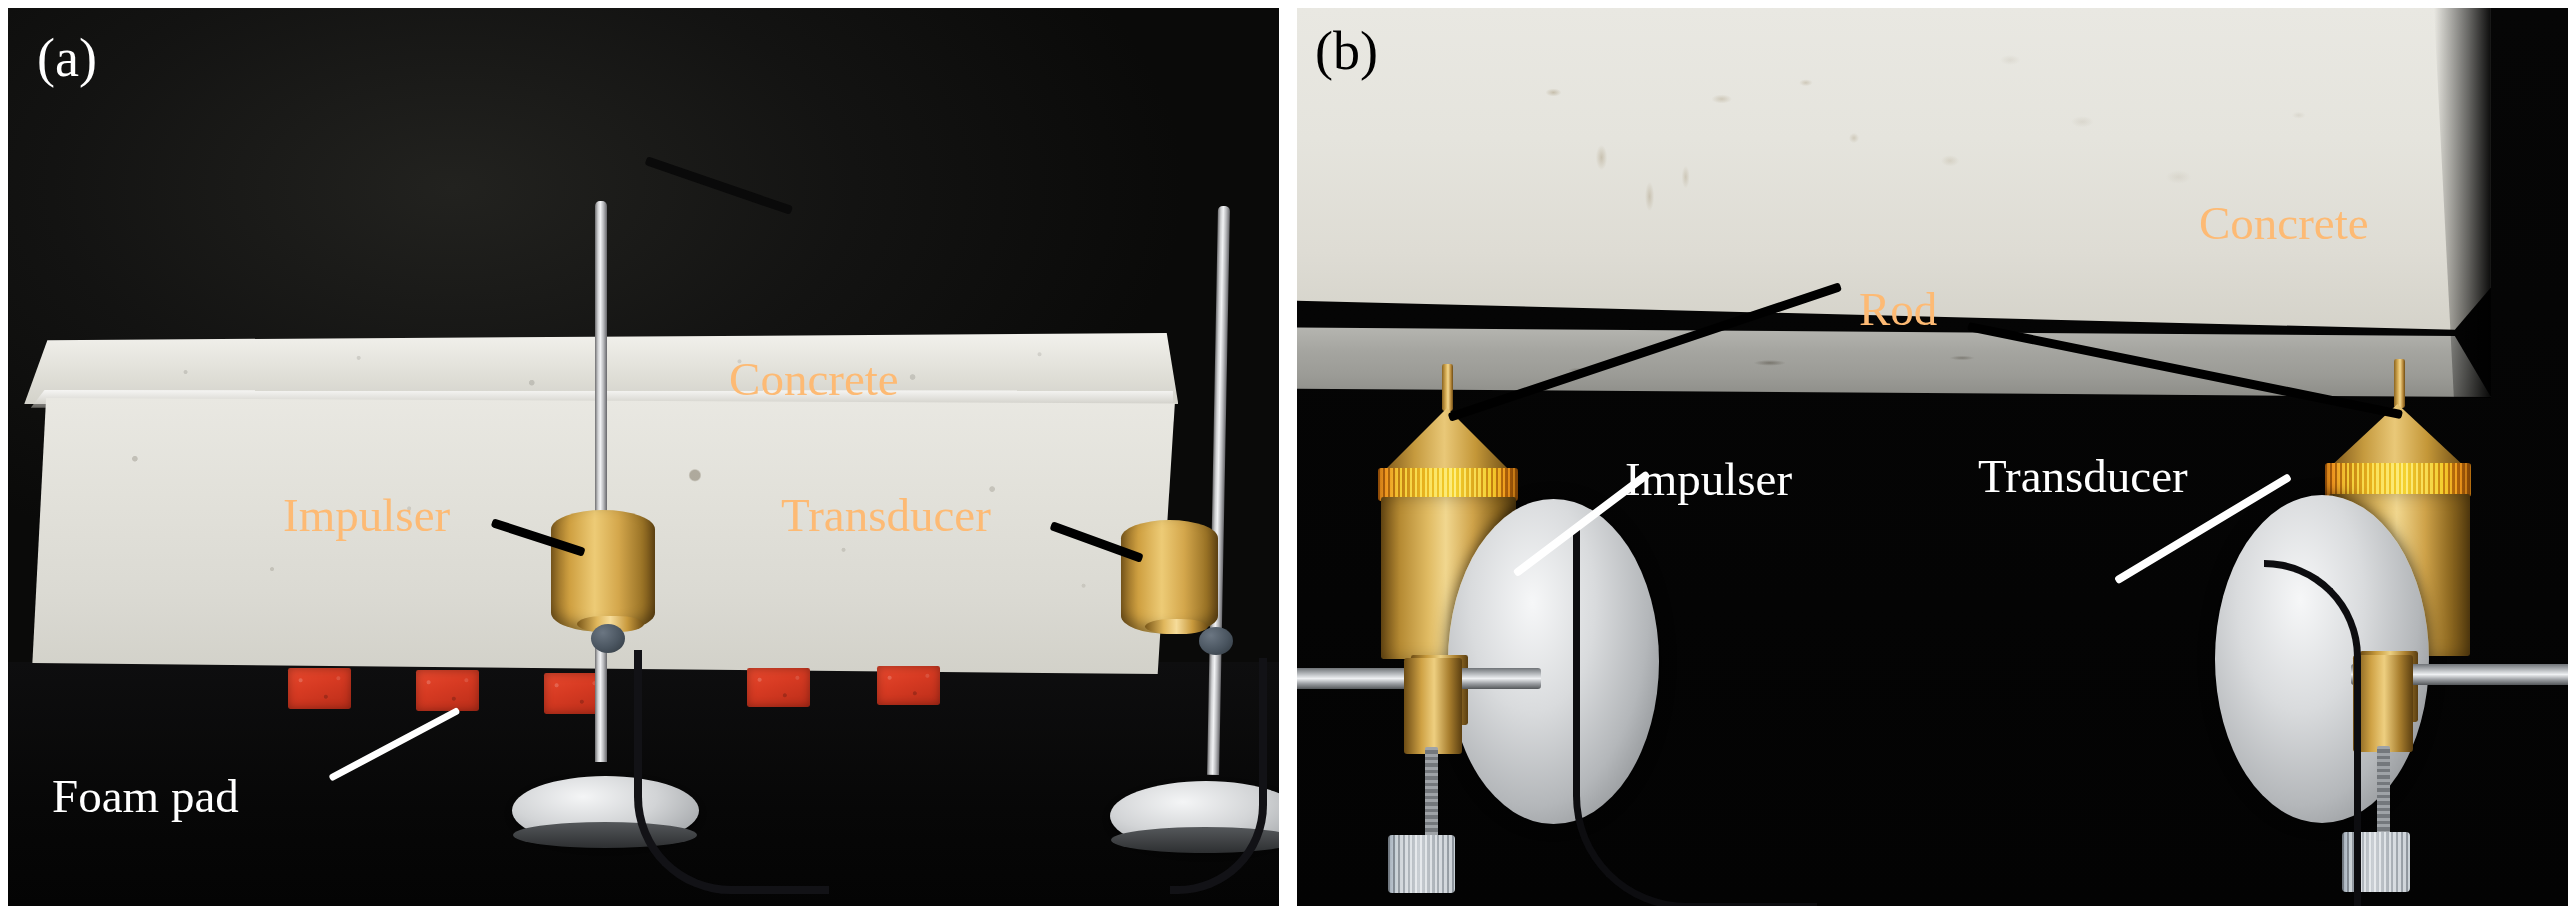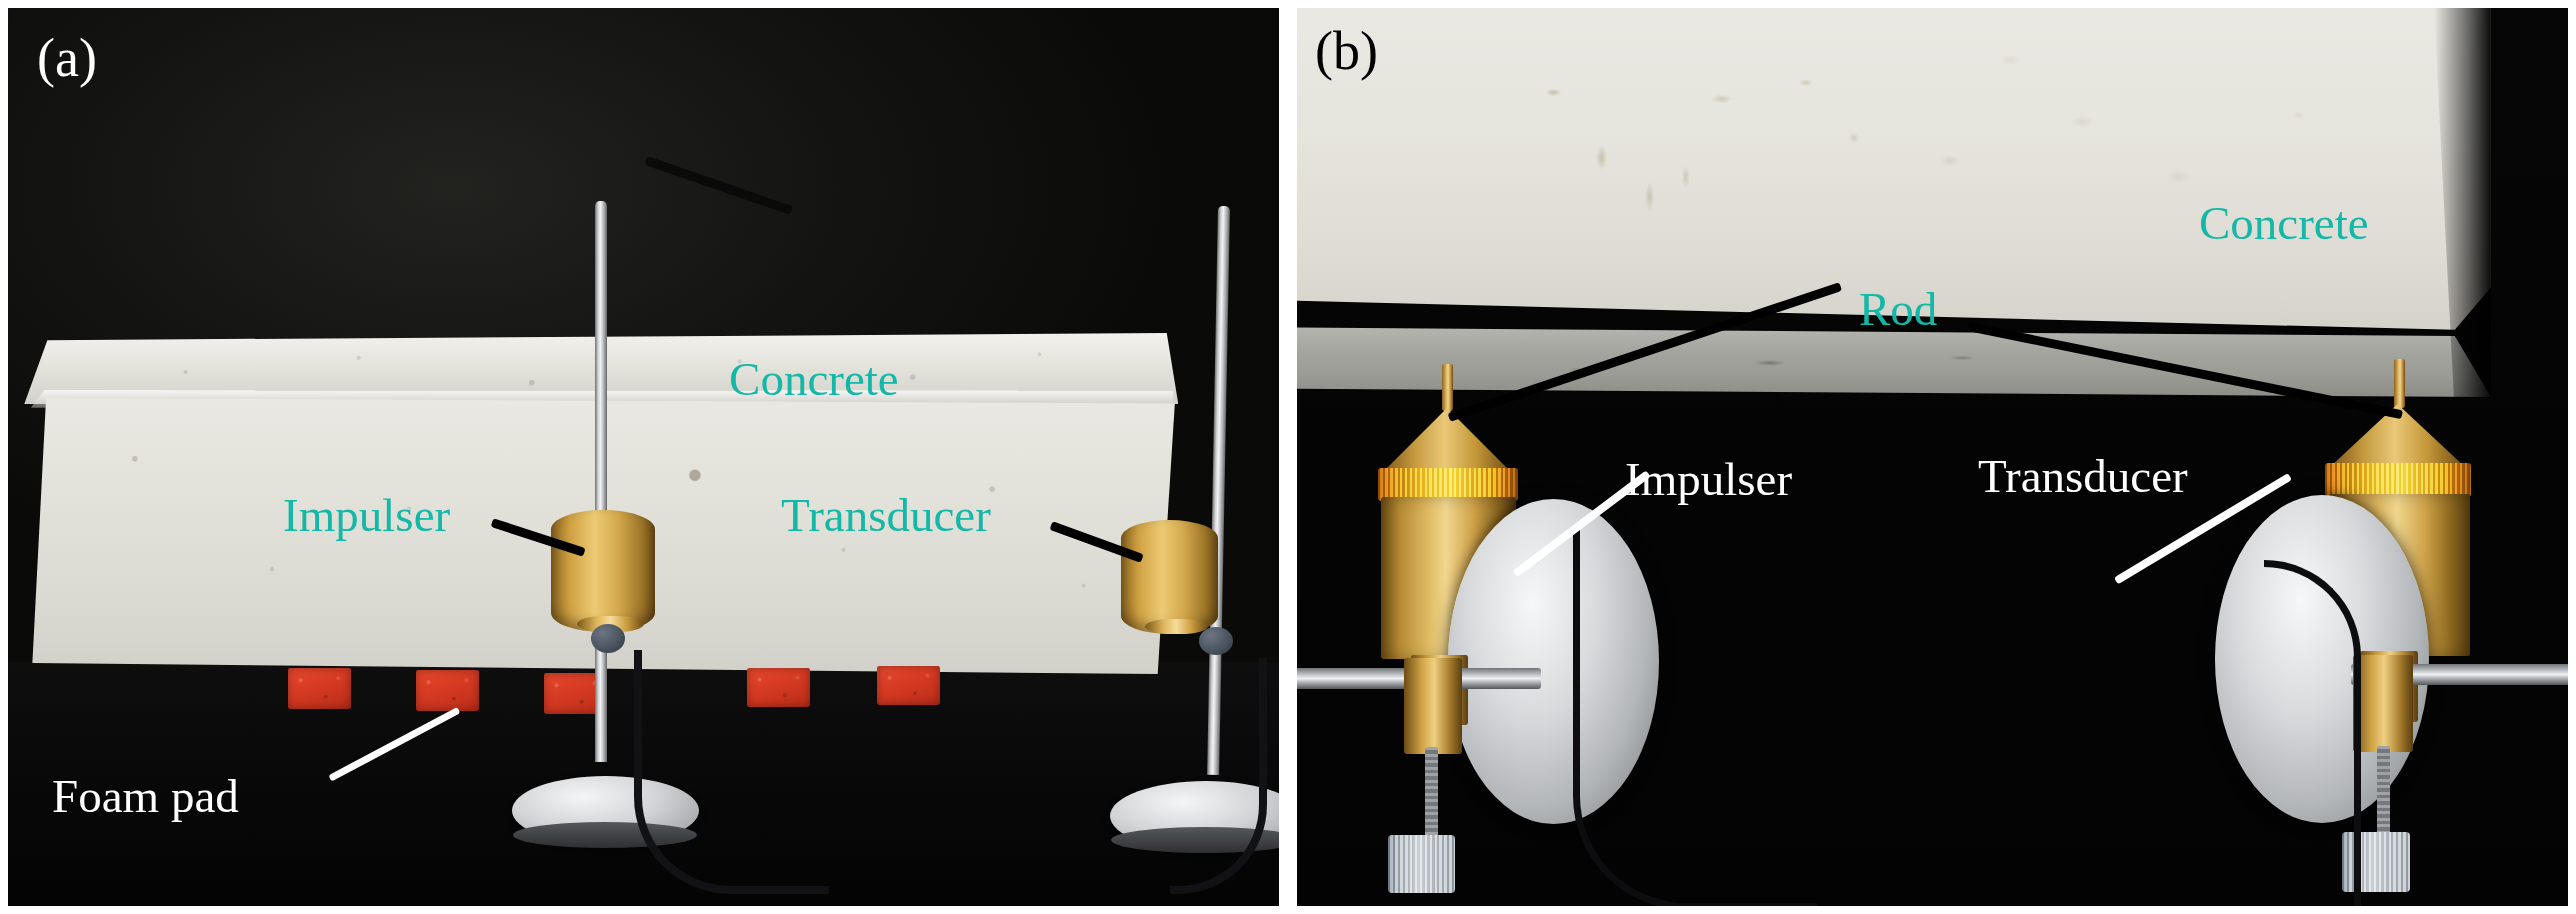--- a/index.html
+++ b/index.html
@@ -178,21 +178,21 @@
   .leader.white { background: #ffffff; }
 
   
   .anno {
     position: absolute;
     font-family: "Liberation Serif", "DejaVu Serif", serif;
     line-height: 1;
     white-space: nowrap;
     z-index: 50;
   }
-  .anno.black { color: #14b8a6; }
+  .anno.black { color: #fdba74; }
   .anno.white { color: #ffffff; }
 
   
   #panel-b {
     left: 1297px; top: 8.1px;
     width: 1271px; height: 898px;
   }
   .backdrop-b {
     position: absolute; inset: 0;
     background: linear-gradient(180deg, #060606 0%, #030303 100%);

